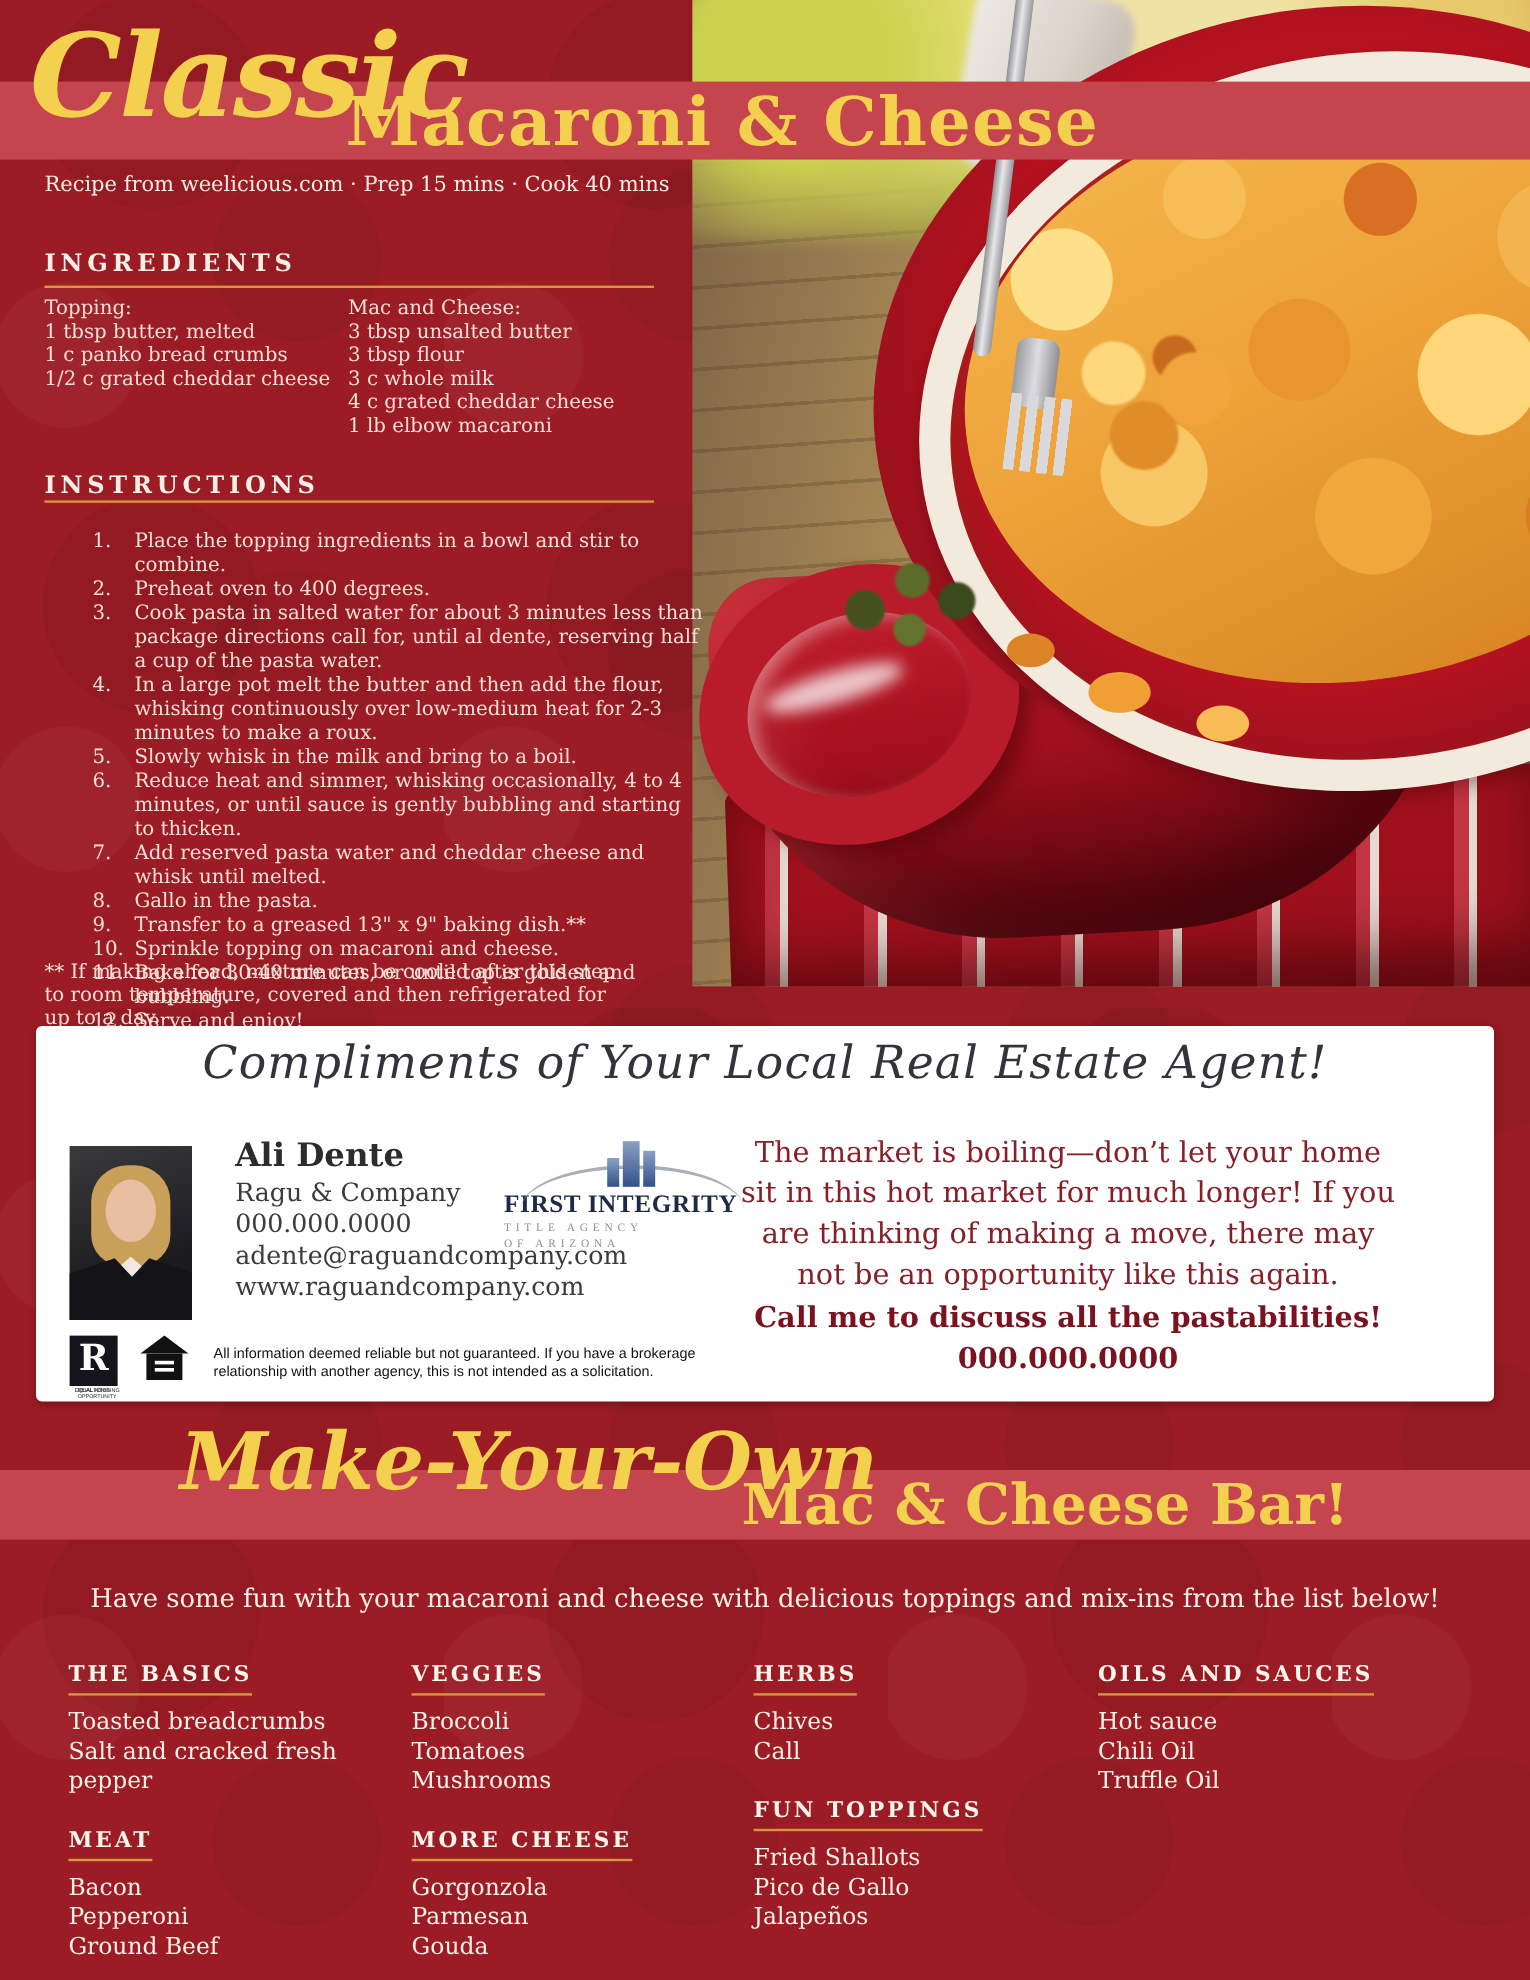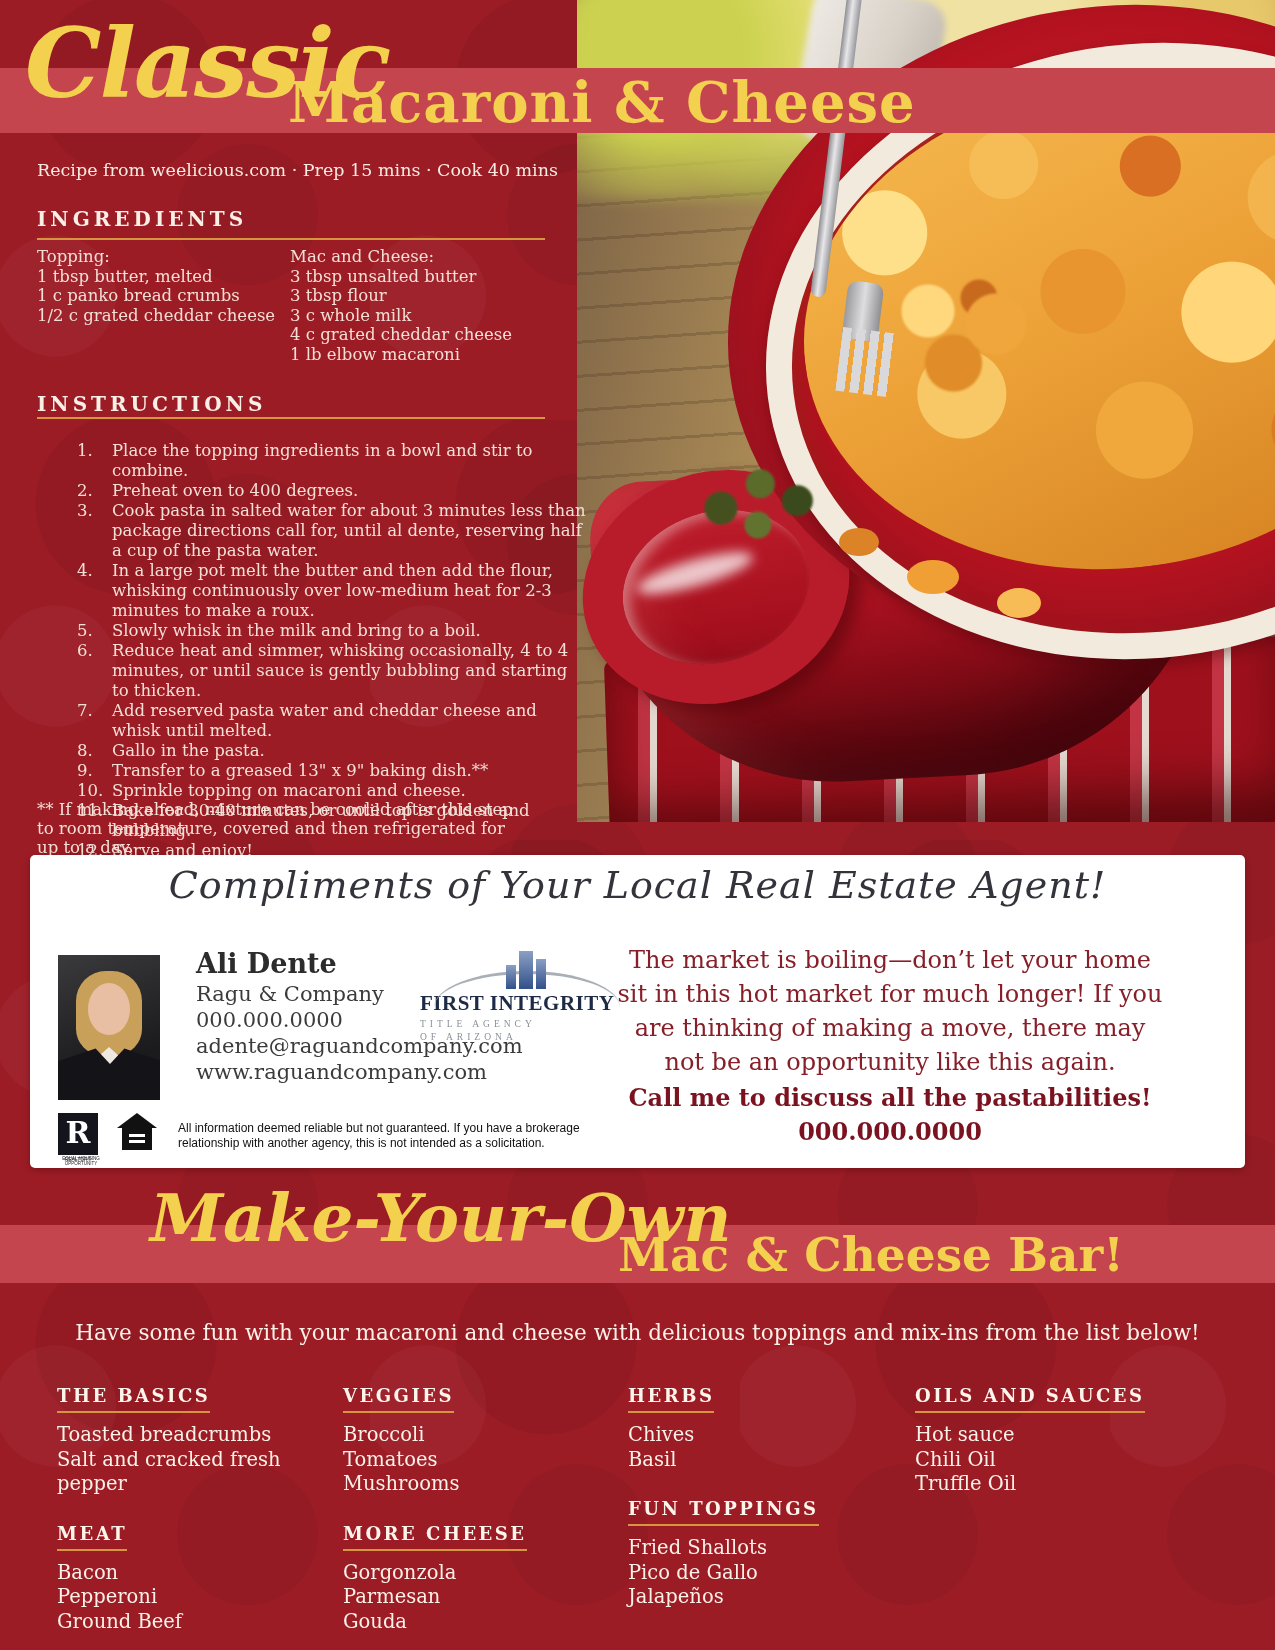--- a/index.html
+++ b/index.html
@@ -83,21 +83,21 @@
 
   
   .band{position:absolute;left:0;width:1275px;background:#c5454e;z-index:3;}
   .band-top{top:68px;height:65px;}
   .script-title{position:absolute;left:25px;top:14px;z-index:4;color:#f3d04e;
     font-style:italic;font-weight:bold;font-size:96px;line-height:100px;letter-spacing:-2px;}
   .main-title{position:absolute;left:288px;top:72px;z-index:4;color:#f3d04e;
     font-size:56px;line-height:60px;font-weight:bold;letter-spacing:1px;}
 
   
-  .meta{position:absolute;left:37px;top:160px;z-index:4;color:#f6ebe2;font-size:17.5px;}
+  .meta{position:absolute;left:37px;top:144px;z-index:4;color:#f6ebe2;font-size:17.5px;}
   .sec-head{position:absolute;z-index:4;color:#f9efe6;font-size:20px;letter-spacing:4px;font-weight:bold;}
   .sec-rule{position:absolute;z-index:4;width:508px;height:2px;background:#d6953e;}
   .ing-col{position:absolute;z-index:4;color:#f3dfd6;font-size:16.5px;line-height:19.5px;top:247px;}
   .ing-col div{margin:0;}
   .steps{position:absolute;left:37px;top:424px;width:512px;z-index:4;color:#f3dfd6;
     font-size:16.5px;line-height:20px;counter-reset:step;}
   .steps li{list-style:none;position:relative;padding-left:35px;counter-increment:step;}
   .steps li::before{content:counter(step) ".";position:absolute;left:0;}
   .footnote{position:absolute;left:37px;top:800px;width:478px;z-index:4;color:#f3dfd6;
     font-size:16.5px;line-height:19px;}
@@ -322,21 +322,21 @@
         <li>Gouda</li>
       </ul>
     </div>
   </div>
 
   <div class="topping-col tc-3">
     <div class="group">
       <span class="group-head">HERBS</span>
       <ul>
         <li>Chives</li>
-        <li>Basil</li>
+        <li>Call</li>
       </ul>
     </div>
     <div class="group">
       <span class="group-head">FUN TOPPINGS</span>
       <ul>
         <li>Fried Shallots</li>
         <li>Pico de Gallo</li>
         <li>Jalapeños</li>
       </ul>
     </div>

